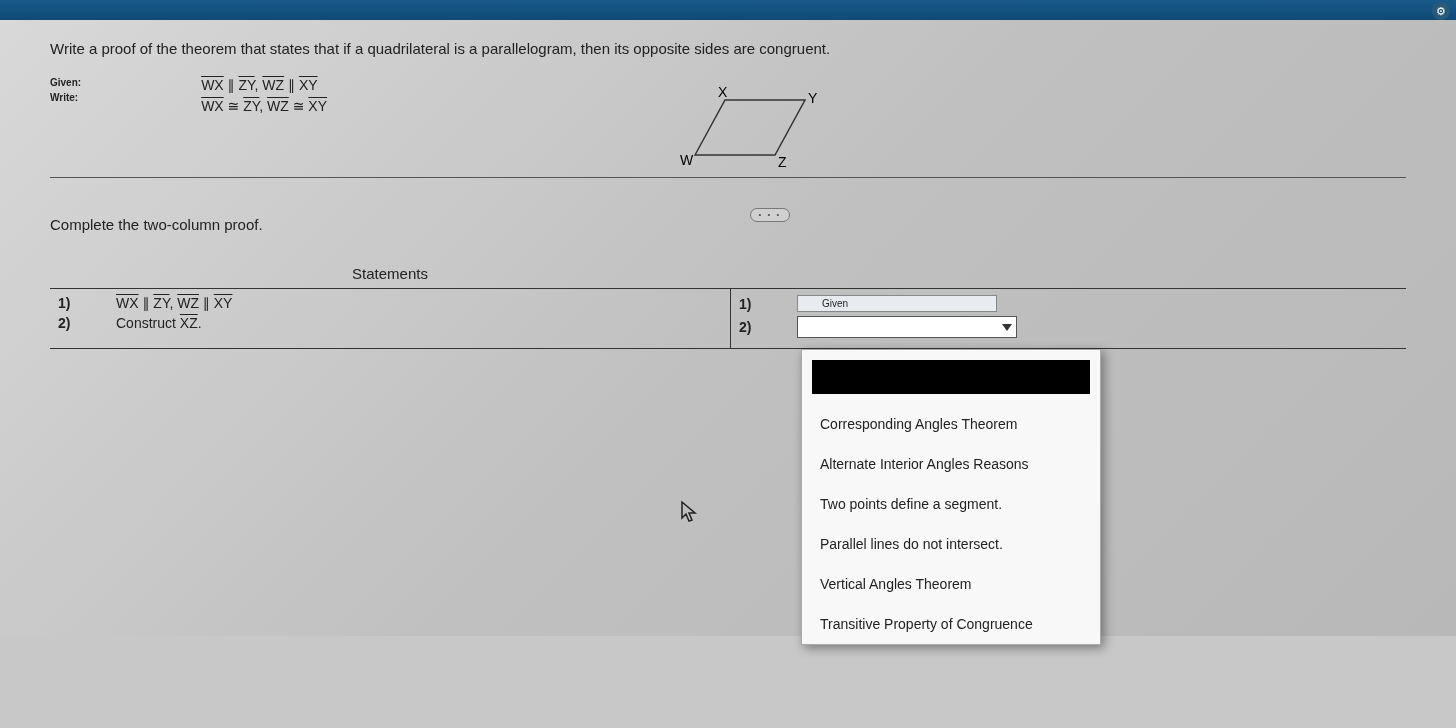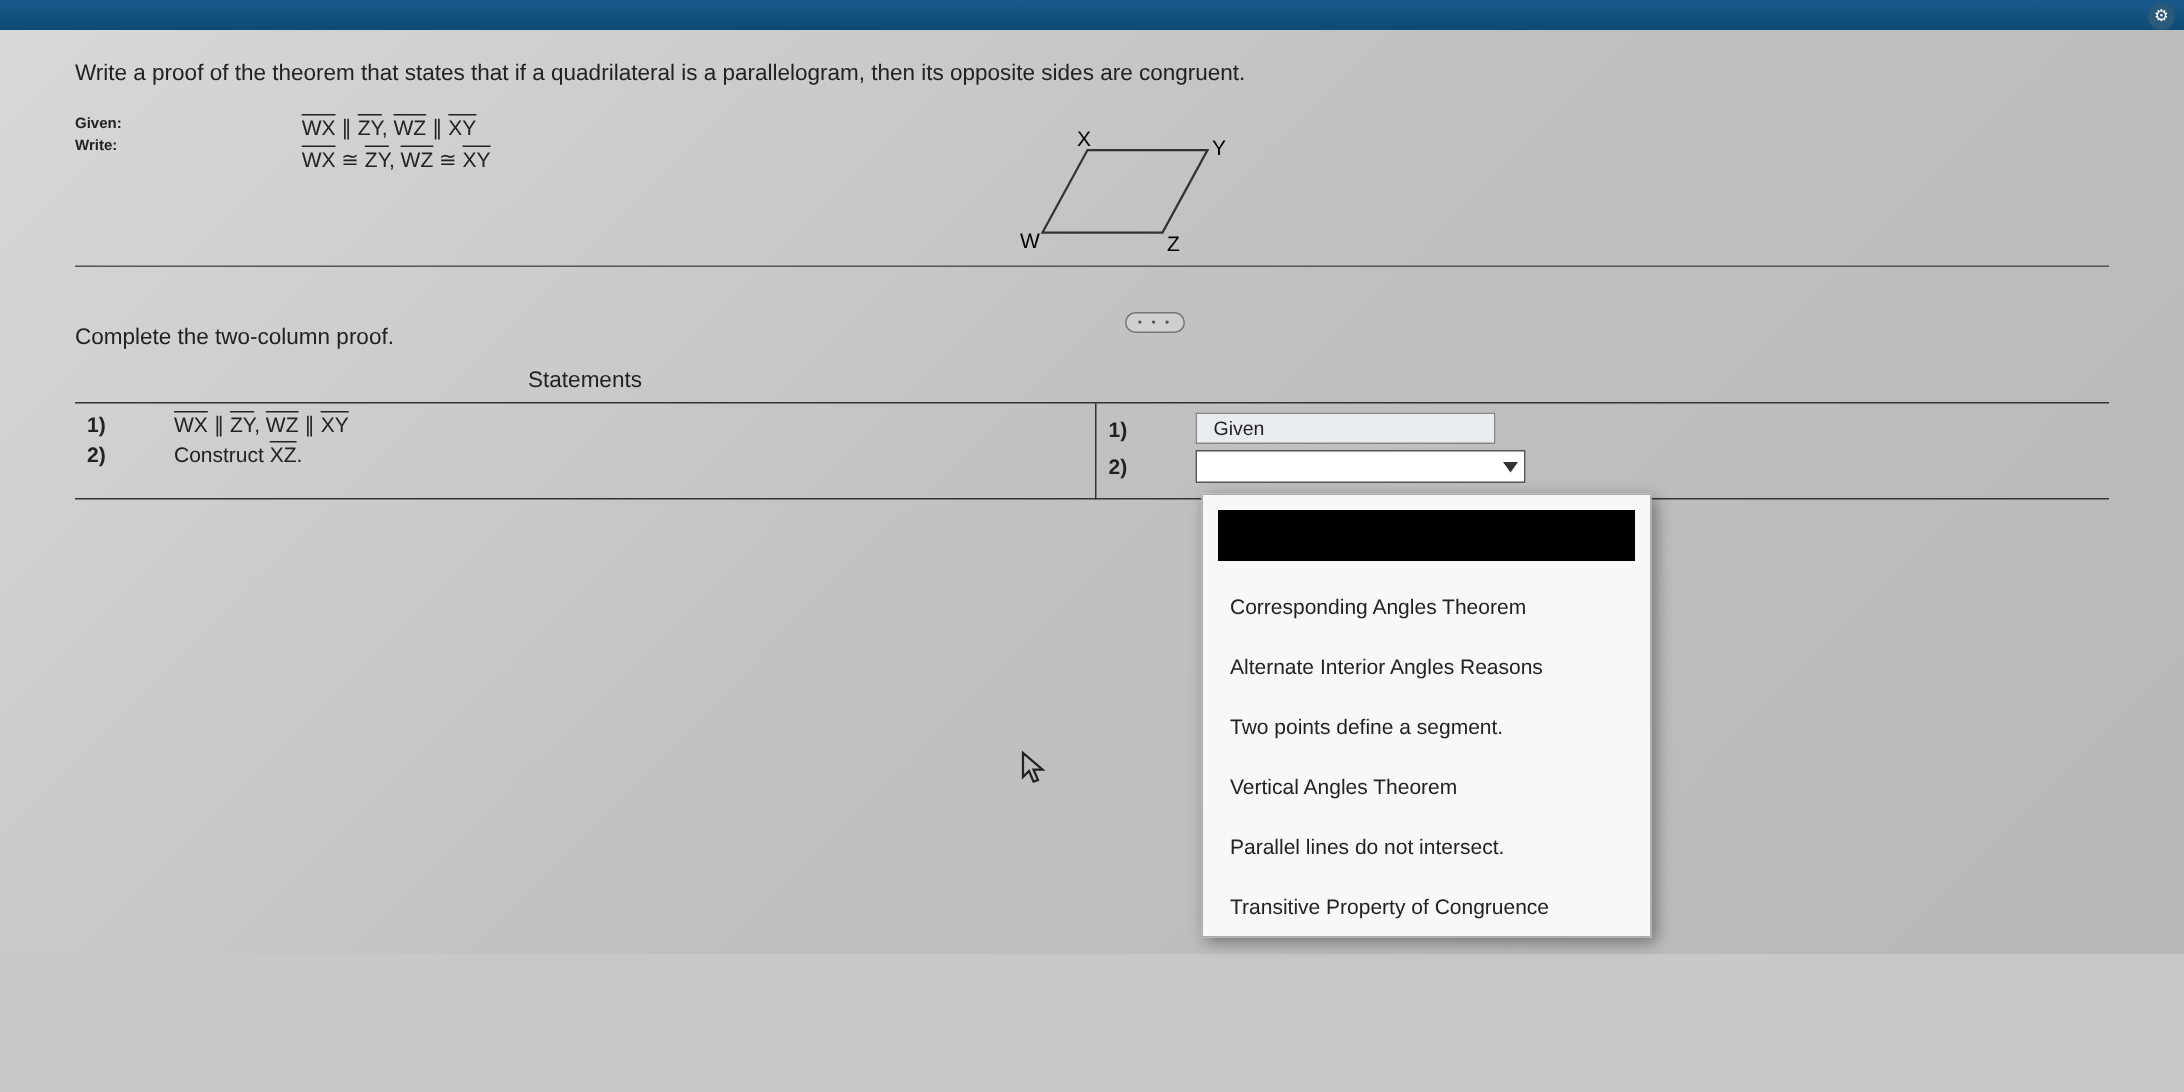--- a/index.html
+++ b/index.html
@@ -70,21 +70,21 @@
     line-height: 12px;
     color: #555;
     letter-spacing: 2px;
   }
   .subtitle {
     margin-top: 38px;
     font-size: 15px;
     color: #222;
   }
   .proof-table {
-    margin-top: 6px;
+    margin-top: 26px;
     position: relative;
   }
   .headers {
     display: flex;
     border-bottom: 1px solid #333;
   }
   .col-statements {
     flex: 0 0 680px;
     text-align: center;
     font-size: 15px;
@@ -117,24 +117,24 @@
     color: #222;
     border-left: 1px solid #333;
     position: relative;
     border-bottom: 1px solid #333;
   }
   .row-line { display: flex; align-items: center; gap: 40px; margin-bottom: 4px; }
   .row-num { font-weight: bold; min-width: 18px; }
   .given-box {
     background: #e8ecf0;
     border: 1px solid #888;
-    padding: 2px 11px;
+    padding: 2px 24px;
     width: 200px;
     display: inline-block;
-    font-size: 13px;
+    font-size: 10px;
   }
   .dropdown {
     background: #fff;
     border: 1px solid #555;
     width: 220px;
     height: 22px;
     display: inline-flex;
     align-items: center;
     justify-content: flex-end;
     padding-right: 4px;
@@ -248,22 +248,22 @@
           <span class="dropdown">
             <span class="dropdown-arrow"></span>
           </span>
         </div>
 
         <div class="dropdown-menu">
           <div class="menu-header"></div>
           <div class="menu-item">Corresponding Angles Theorem</div>
           <div class="menu-item">Alternate Interior Angles Reasons</div>
           <div class="menu-item">Two points define a segment.</div>
+          <div class="menu-item">Parallel lines do not intersect.</div>
           <div class="menu-item">Vertical Angles Theorem</div>
-          <div class="menu-item">Parallel lines do not intersect.</div>
           <div class="menu-item">Transitive Property of Congruence</div>
         </div>
       </div>
     </div>
   </div>
 
   <div class="cursor-icon">
     <svg width="20" height="24" viewBox="0 0 20 24">
       <path d="M2 2 L2 18 L6 14 L9 21 L12 20 L9 13 L15 13 Z" fill="none" stroke="#222" stroke-width="1.5"></path>
     </svg>

